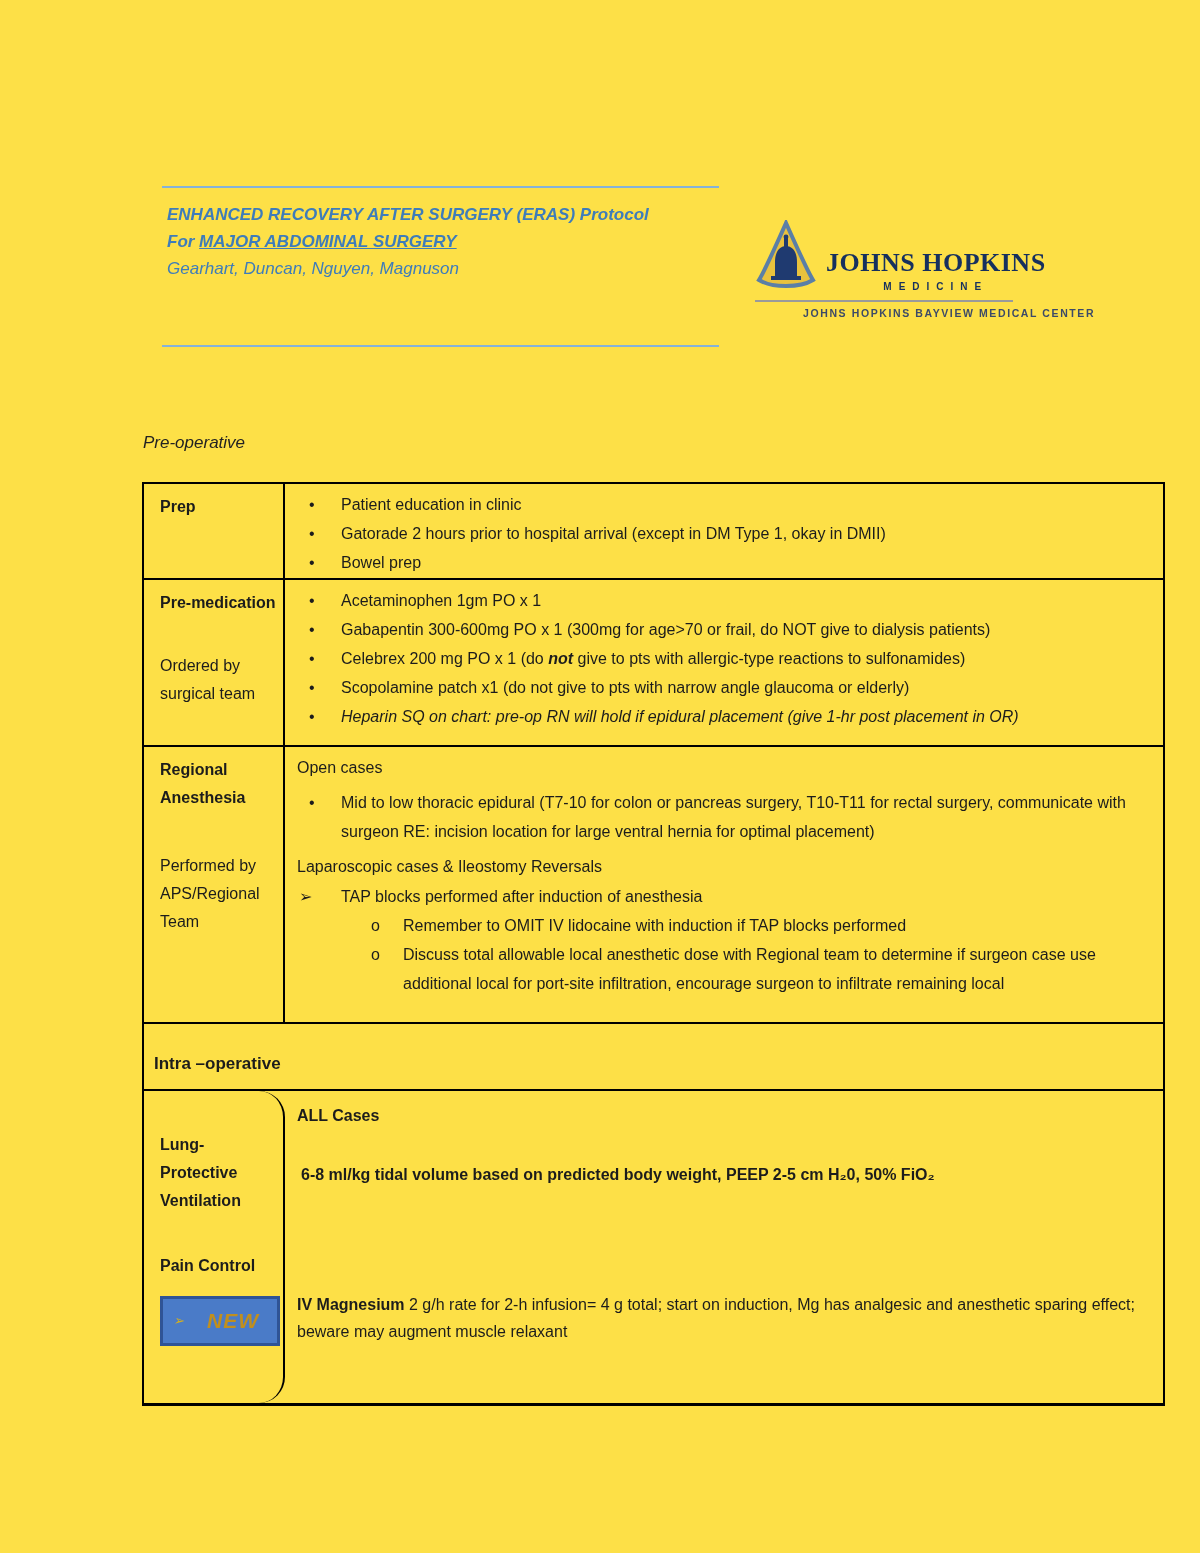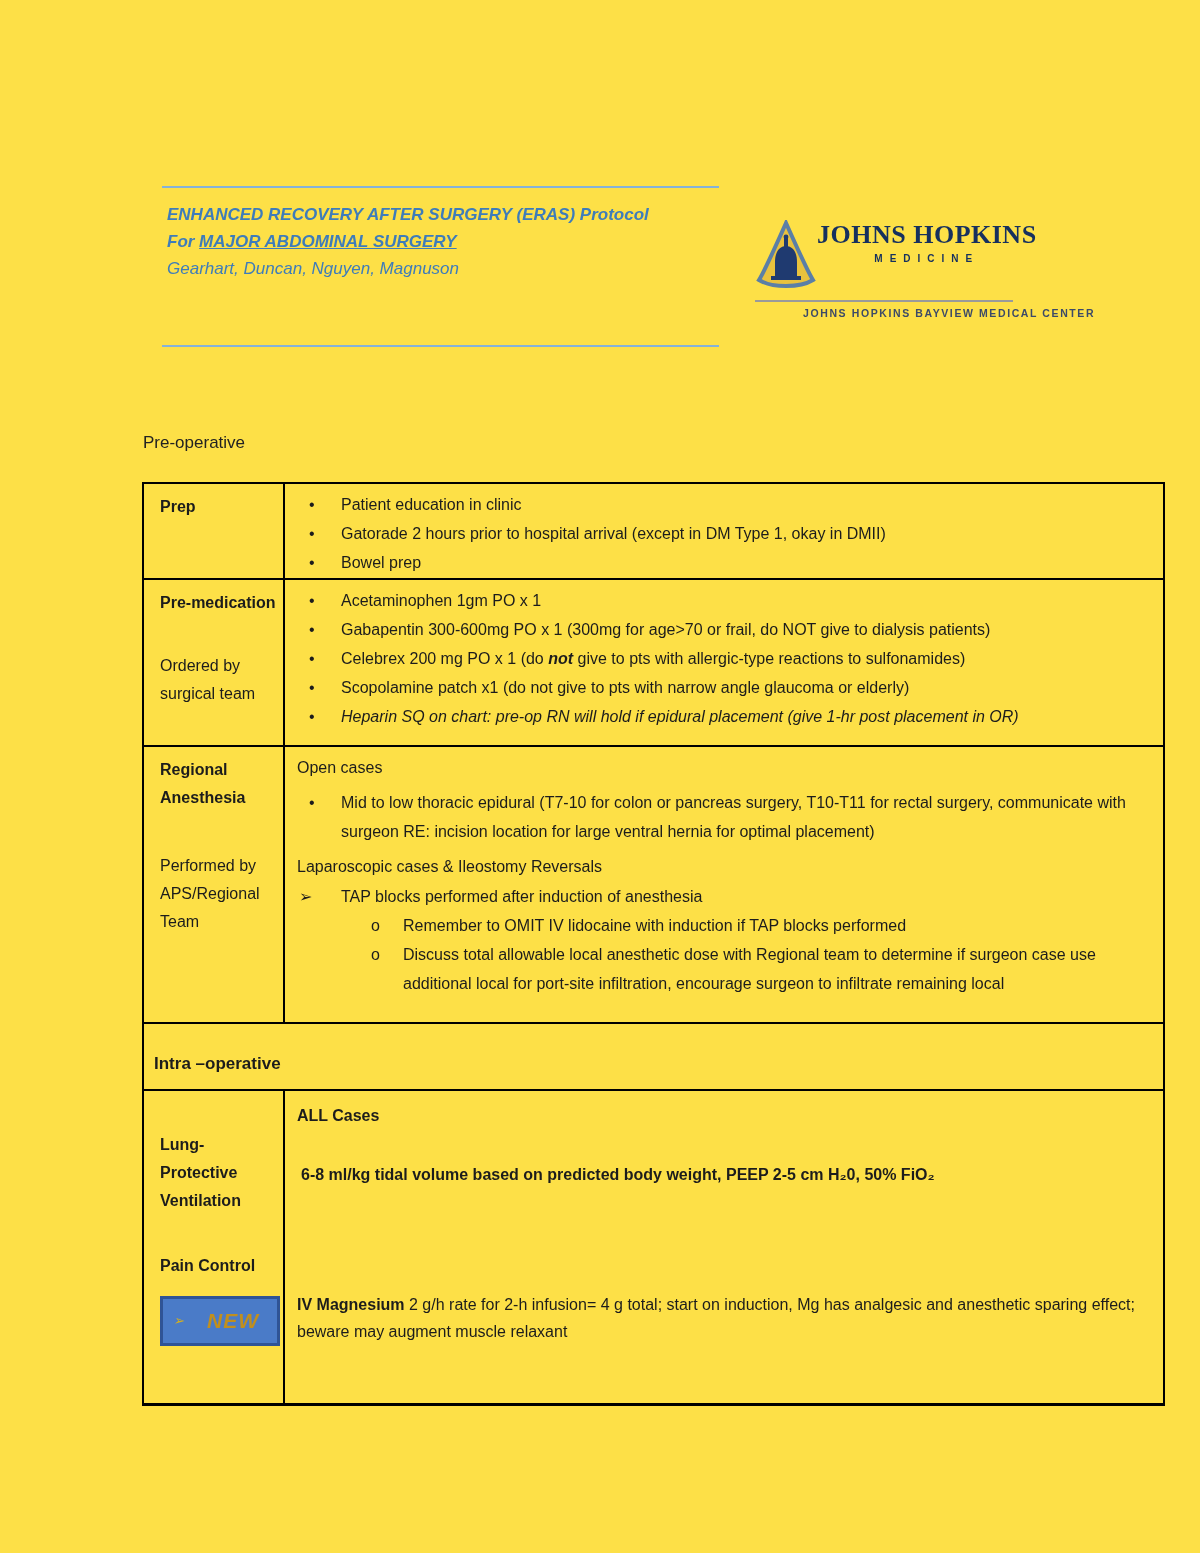--- a/index.html
+++ b/index.html
@@ -18,39 +18,39 @@
     position:absolute; left:167px; top:201px; width:560px;
     color:#3e7cba; font-style:italic; font-size:17px; line-height:27px;
   }
   .header-text .t1, .header-text .t2 { font-weight:bold; }
   .u { text-decoration:underline; }
   .header-text .subtitle { font-weight:bold; margin-top:27px; }
   .header-text .authors { font-weight:normal; }
 
   
   .logo { position:absolute; left:755px; top:220px; width:258px; }
-  .logo-top { display:flex; align-items:flex-start; }
+  .logo-top { display:flex; align-items:flex-end;gap:9px; }
   .logo-shield { width:62px; height:72px; flex-shrink:0; }
   .logo-wordmark { flex:1; text-align:center; }
   .logo-name {
     font-family:"Liberation Serif", serif; color:#16305e; font-size:26px;
     font-weight:600; letter-spacing:0.5px; white-space:nowrap;
   }
   .logo-medicine {
     color:#16305e; font-size:10px; font-weight:bold; letter-spacing:7px;
     margin-top:3px;
   }
   .logo-line { height:2px; background:#9a9a9a; margin:8px 0 5px 0; }
   .logo-center {
     color:#3c4a68; font-size:10.5px; font-weight:bold; letter-spacing:1.6px;
     text-align:right; white-space:nowrap;margin-left:48px;
   }
 
   
-  .preop-label { position:absolute; left:143px; top:433px; font-size:17px; color:#222; }
+  .preop-label { position:absolute; left:143px; top:433px; font-size:17px; color:#222;font-style:italic; }
 
   
   .protocol-table {
     position:absolute; left:142px; top:482px; width:1023px;
     border:2px solid #000; border-bottom-width:3px; font-size:16px;
   }
   .t-row { display:flex; border-bottom:2px solid #000; }
   .t-row:last-child { border-bottom:none; }
   .t-left {
     width:141px; flex-shrink:0; border-right:2px solid #000;
@@ -72,21 +72,21 @@
   .btxt { flex:1; }
   .italic { font-style:italic; }
   .bold-italic { font-weight:bold; font-style:italic; }
 
   .sub-label-gap-premed { margin-top:35px; }
   .sub-label-gap-region { margin-top:40px; }
 
   .intra-label { font-weight:bold; font-size:17px; padding:30px 0 0 10px; }
 
   
-  .lung-left { padding-top:40px; }
+  .lung-left { padding-top:40px;border-radius:26px; }
   .pain-label { margin-top:37px; font-weight:bold; }
   .new-badge {
     margin-top:16px; width:120px; height:50px; background:#4a7bc8;
     border:3px solid #2f5496; display:flex; align-items:center;
     padding:0 10px; justify-content:space-between;
   }
   .new-badge .nb-arrow { color:#d8b01c; font-size:13px; font-style:italic; }
   .new-badge .nb-text  { color:#c08f1e; font-weight:bold; font-style:italic; font-size:21px; letter-spacing:1px; padding-right:8px; }
 
   .all-cases { font-weight:bold; padding-top:4px; }

